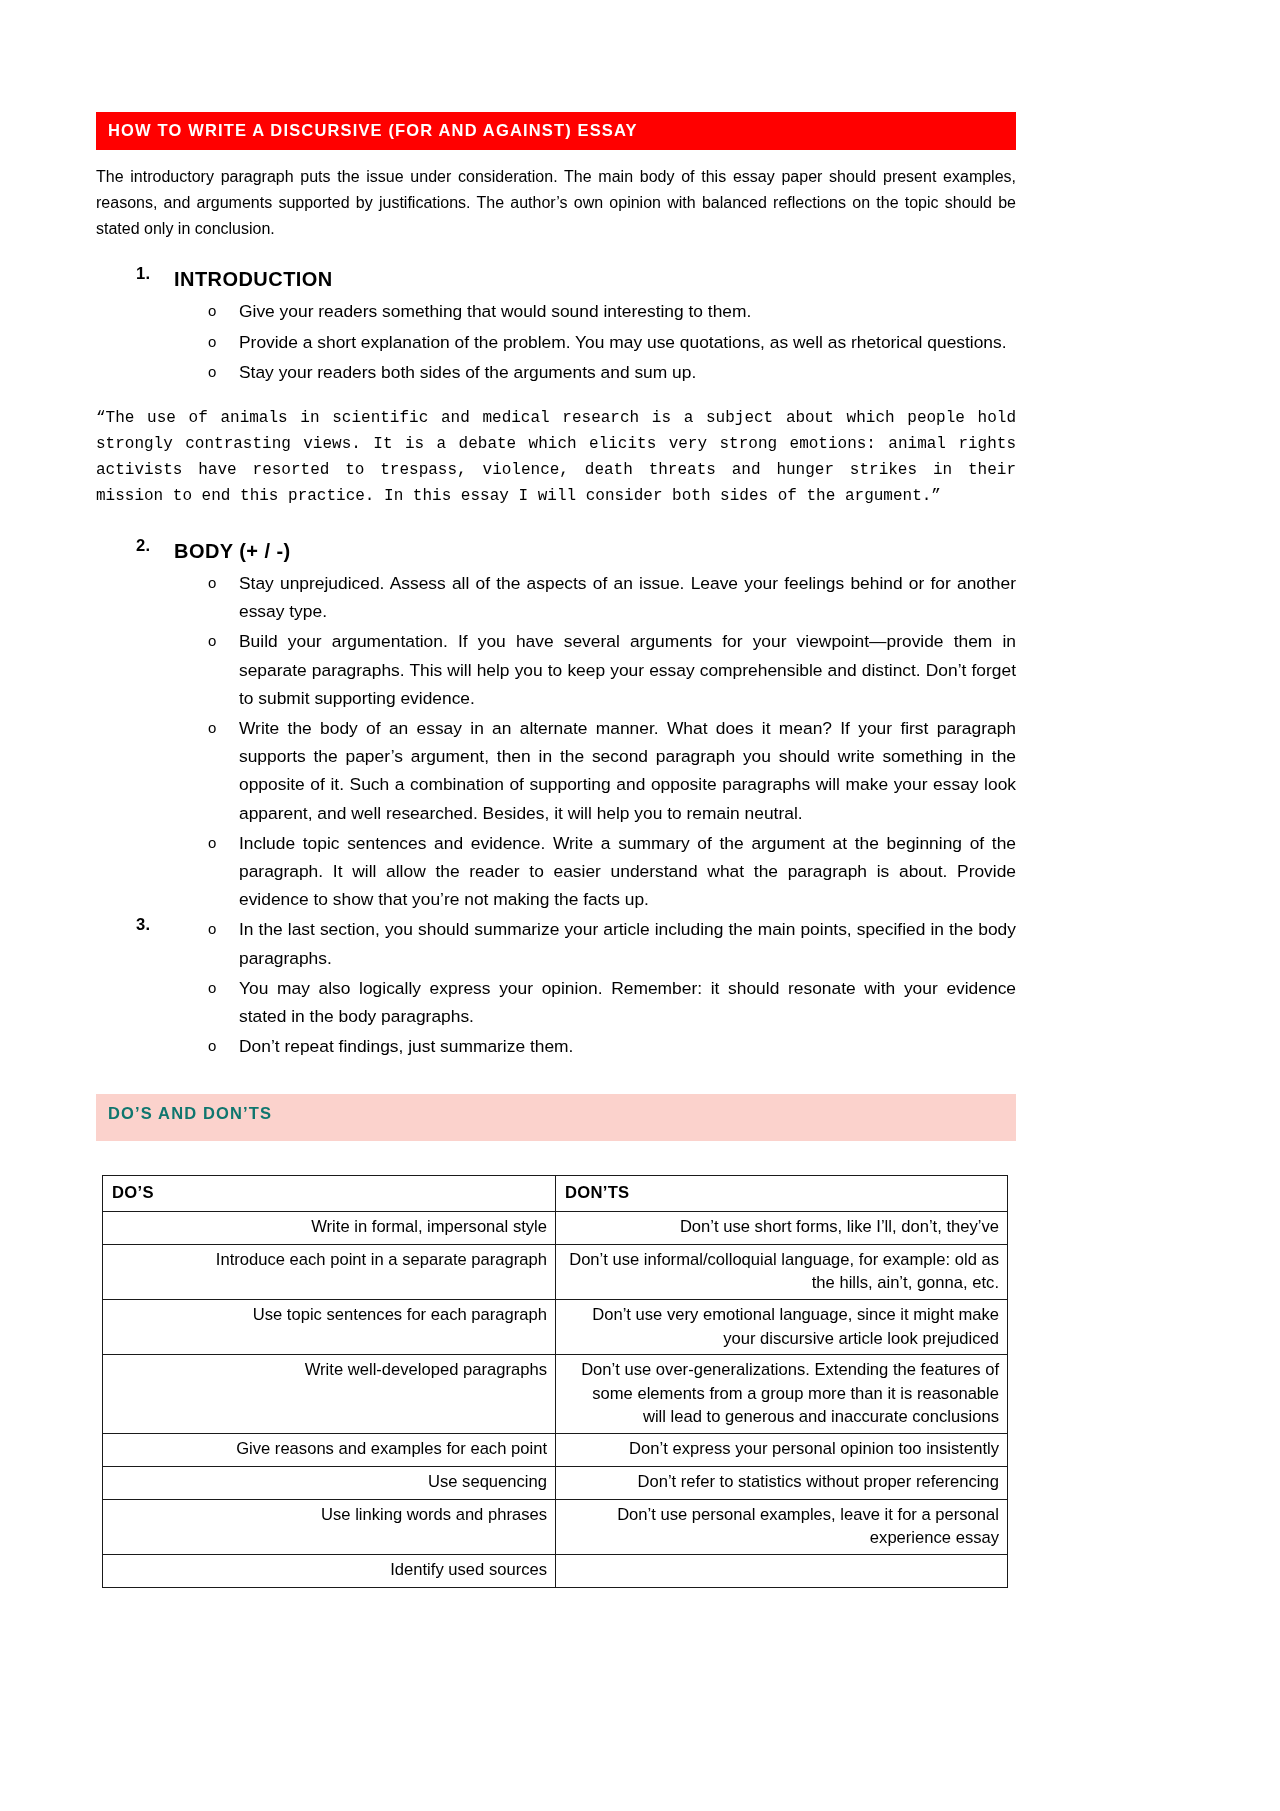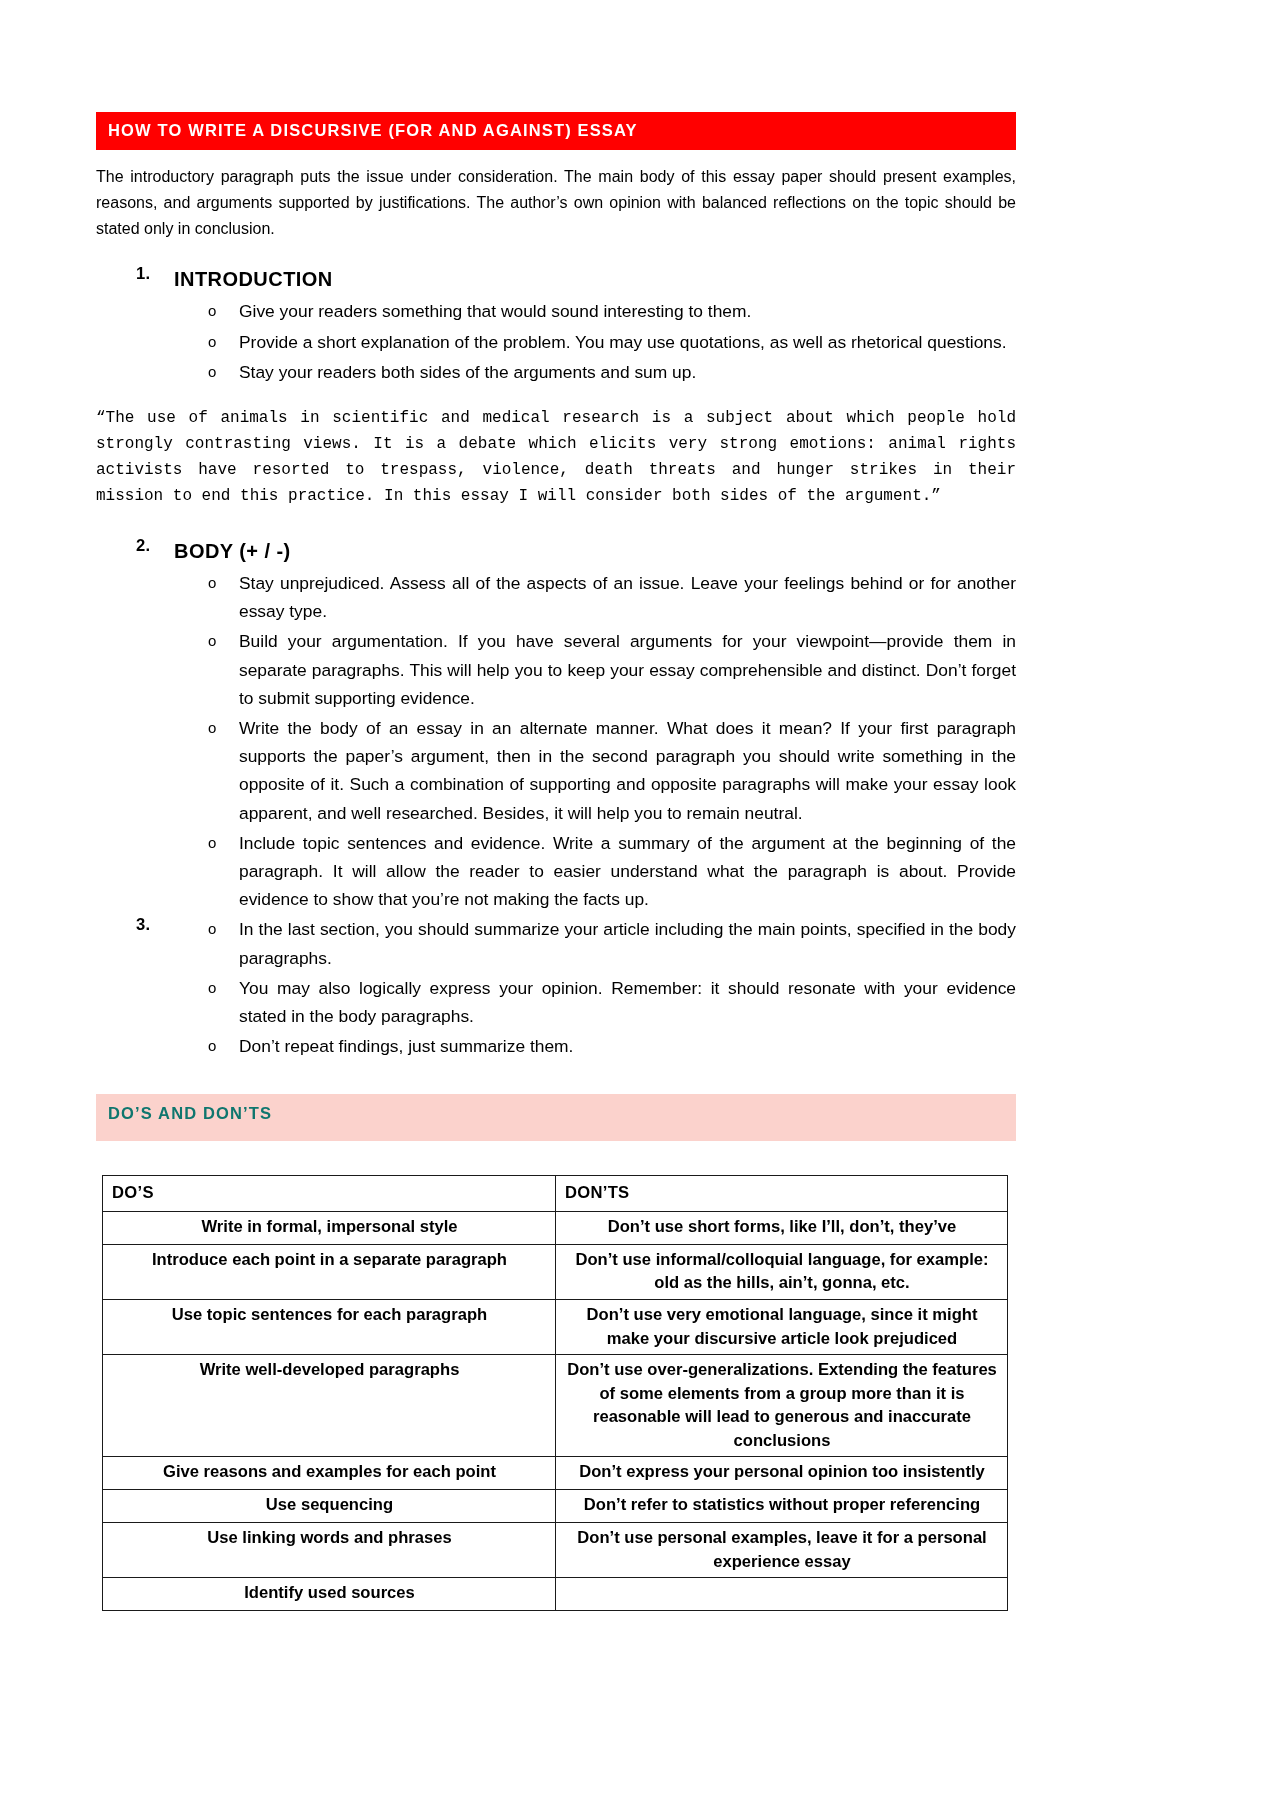--- a/index.html
+++ b/index.html
@@ -121,22 +121,22 @@
     width: 905px;
     margin-left: 6px;
     table-layout: fixed;
   }
   table.dd-table td, table.dd-table th {
     border: 1px solid #1a1a1a;
     vertical-align: top;
     font-size: 16.6px;
     line-height: 1.42;
     padding: 3px 8px 4px 9px;
-    font-weight: bold;
-    text-align: center;
+    font-weight: normal;
+    text-align: right;
   }
   table.dd-table th {
     text-align: left;
     font-weight: bold;
     letter-spacing: 0.3px;
     padding-top: 5px;
     padding-bottom: 6px;
   }
   table.dd-table col.c1 { width: 453px; }
   table.dd-table col.c2 { width: 452px; }

